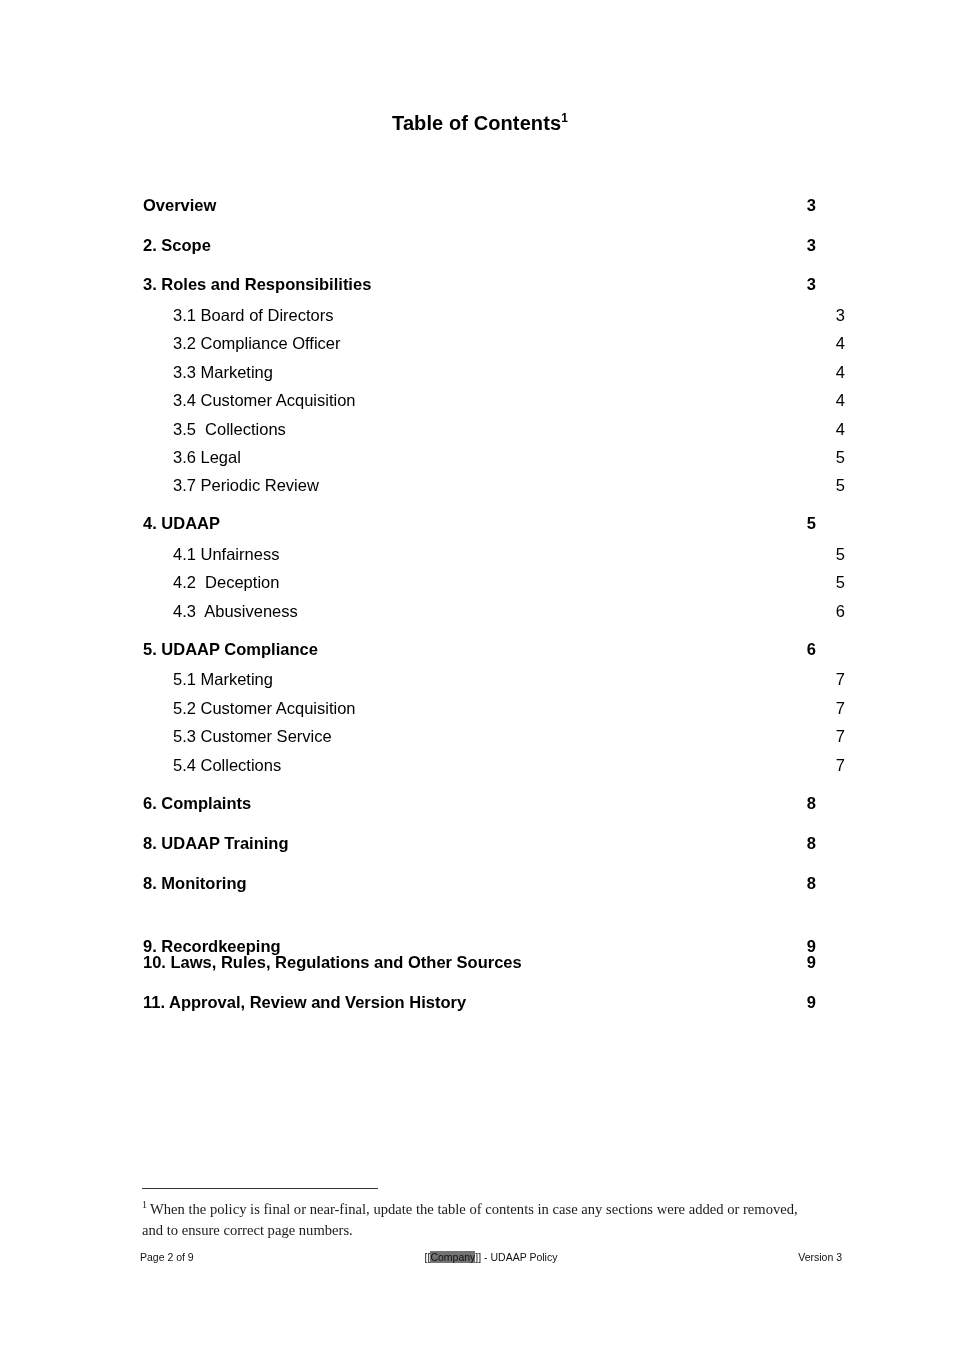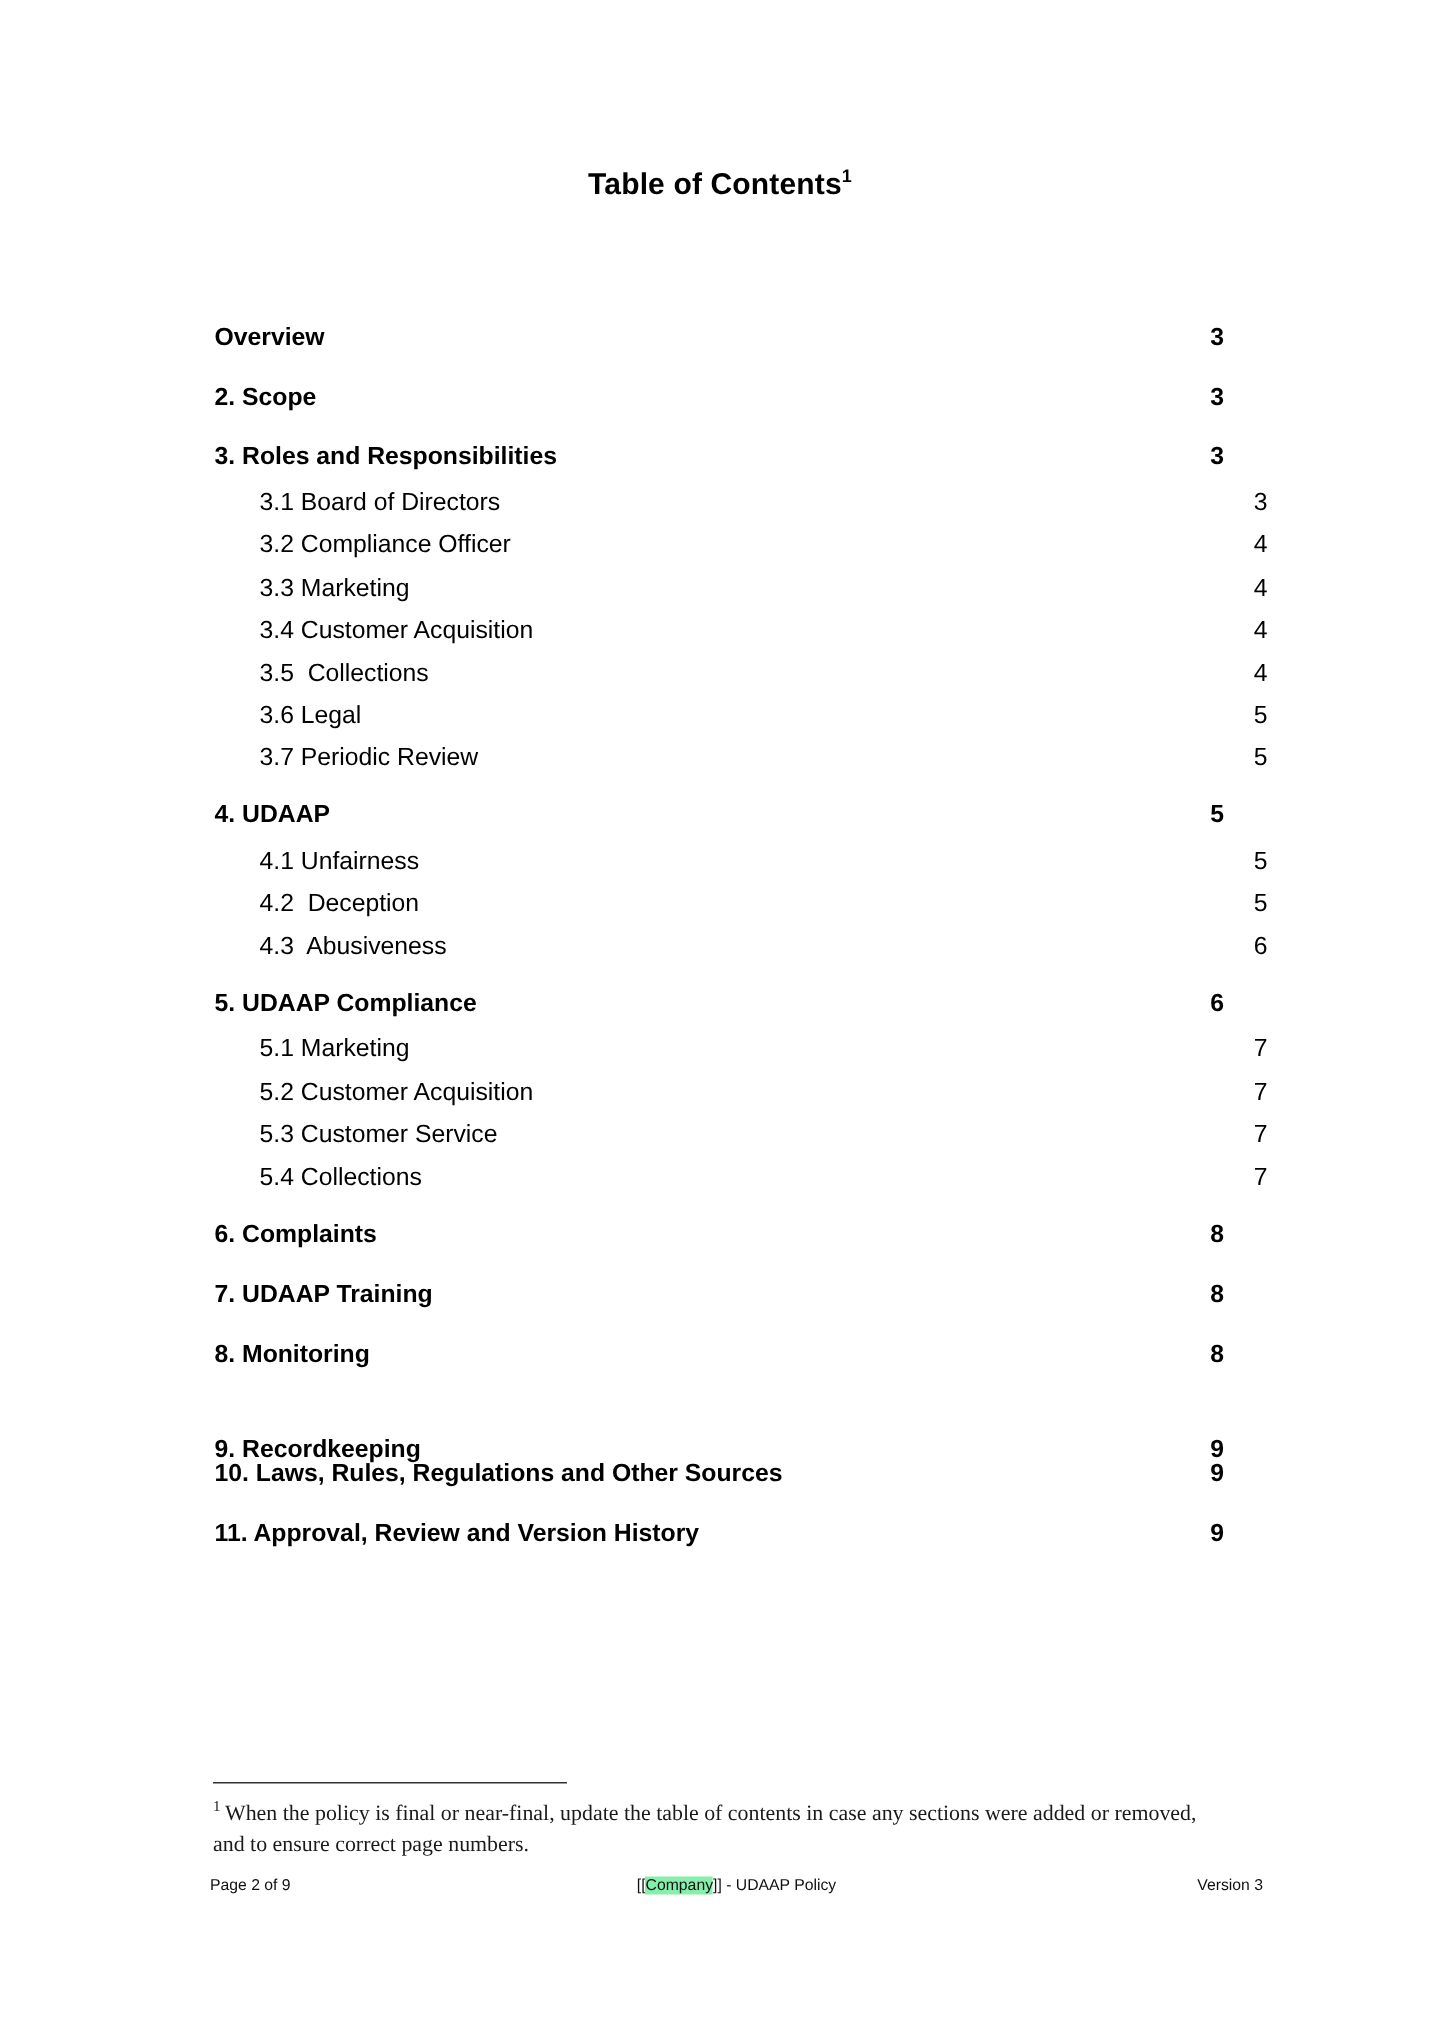--- a/index.html
+++ b/index.html
@@ -47,21 +47,20 @@
     position: absolute;
     left: 143px;
     top: 196px;
     width: 673px;
   }
   .toc-entry {
     position: absolute;
     left: 0;
     width: 100%;
     white-space: pre;
-    margin-top: 20px;
   }
   .toc-entry .entry-label {
     display: inline-block;
   }
   .toc-entry .entry-page {
     position: absolute;
     right: 0;
     text-align: right;
     width: 30px;
   }
@@ -132,21 +131,21 @@
     text-align: center;
     white-space: pre;
   }
   .footer-right {
     position: absolute;
     right: 0;
     top: 0;
     white-space: pre;
   }
   .hl {
-    background: #86efac;
+    background: #737373;
   }
 </style>
 </head>
 <body>
 
 <div class="page">
 
   <div class="doc-title"><span>Table of Contents</span><span class="sup">1</span></div>
 
   <div class="toc" id="toc-list">
@@ -163,21 +162,21 @@
       <div class="toc-entry lvl1" style="top: 318px;"><span class="entry-label">4. UDAAP</span><span class="entry-page">5</span></div>
       <div class="toc-entry lvl2" style="top: 349px;"><span class="entry-label">4.1 Unfairness</span><span class="entry-page">5</span></div>
       <div class="toc-entry lvl2" style="top: 377px;"><span class="entry-label">4.2  Deception</span><span class="entry-page">5</span></div>
       <div class="toc-entry lvl2" style="top: 406px;"><span class="entry-label">4.3  Abusiveness</span><span class="entry-page">6</span></div>
       <div class="toc-entry lvl1" style="top: 444px;"><span class="entry-label">5. UDAAP Compliance</span><span class="entry-page">6</span></div>
       <div class="toc-entry lvl2" style="top: 474px;"><span class="entry-label">5.1 Marketing</span><span class="entry-page">7</span></div>
       <div class="toc-entry lvl2" style="top: 503px;"><span class="entry-label">5.2 Customer Acquisition</span><span class="entry-page">7</span></div>
       <div class="toc-entry lvl2" style="top: 531px;"><span class="entry-label">5.3 Customer Service</span><span class="entry-page">7</span></div>
       <div class="toc-entry lvl2" style="top: 560px;"><span class="entry-label">5.4 Collections</span><span class="entry-page">7</span></div>
       <div class="toc-entry lvl1" style="top: 598px;"><span class="entry-label">6. Complaints</span><span class="entry-page">8</span></div>
-      <div class="toc-entry lvl1" style="top: 638px;"><span class="entry-label">7. UDAAP Training</span><span class="entry-page">8</span></div>
+      <div class="toc-entry lvl1" style="top: 638px;"><span class="entry-label">8. UDAAP Training</span><span class="entry-page">8</span></div>
       <div class="toc-entry lvl1" style="top: 678px;"><span class="entry-label">8. Monitoring</span><span class="entry-page">8</span></div>
       <div class="toc-entry lvl1" style="top: 741px; text-decoration: underline;"><span class="entry-label">9. Recordkeeping</span><span class="entry-page">9</span></div>
       <div class="toc-entry lvl1" style="top: 757px;"><span class="entry-label">10. Laws, Rules, Regulations and Other Sources</span><span class="entry-page">9</span></div>
       <div class="toc-entry lvl1" style="top: 797px;"><span class="entry-label">11. Approval, Review and Version History</span><span class="entry-page">9</span></div>
     </div>
 
   <div class="footnote-rule"></div>
 
   <div class="footnote"><span class="fn-mark">1</span><span>When the policy is final or near-final, update the table of contents in case any sections were added or removed, and to ensure correct page numbers.</span></div>
 

